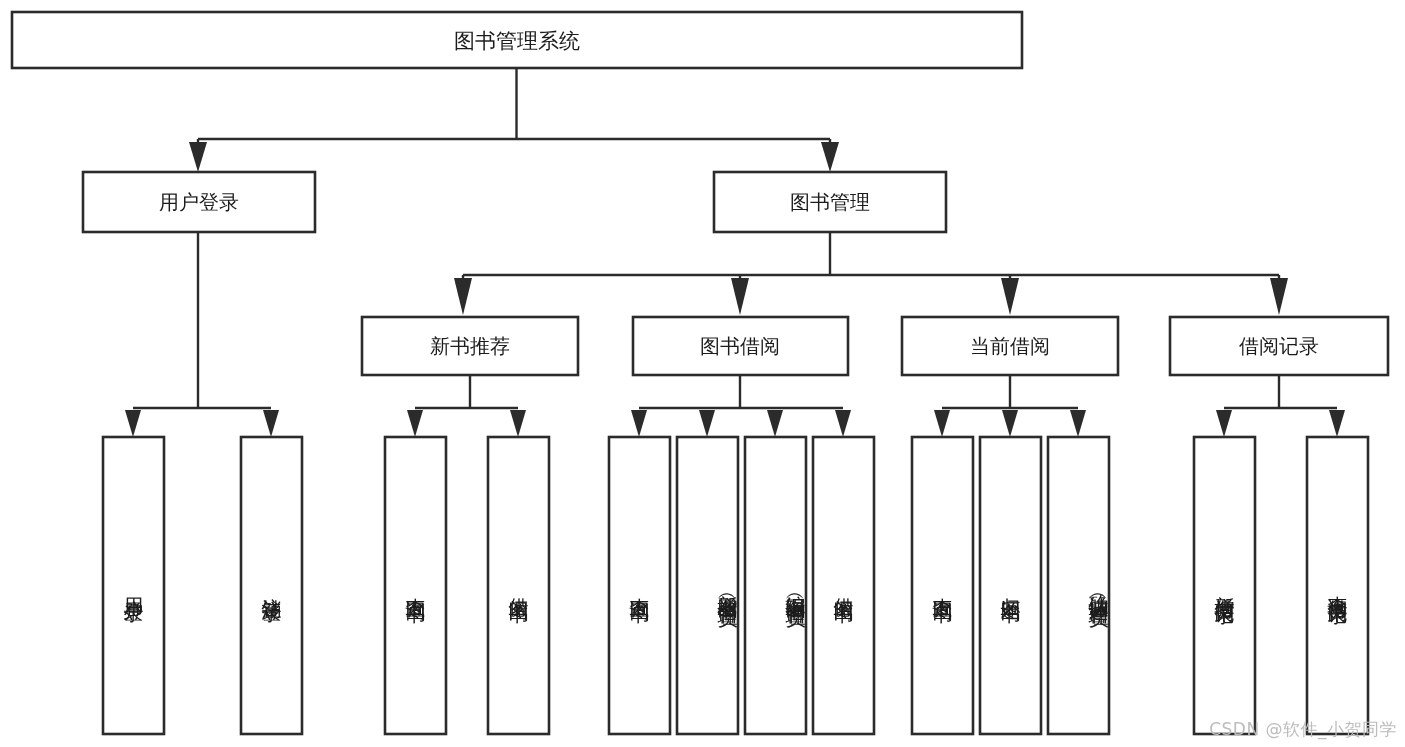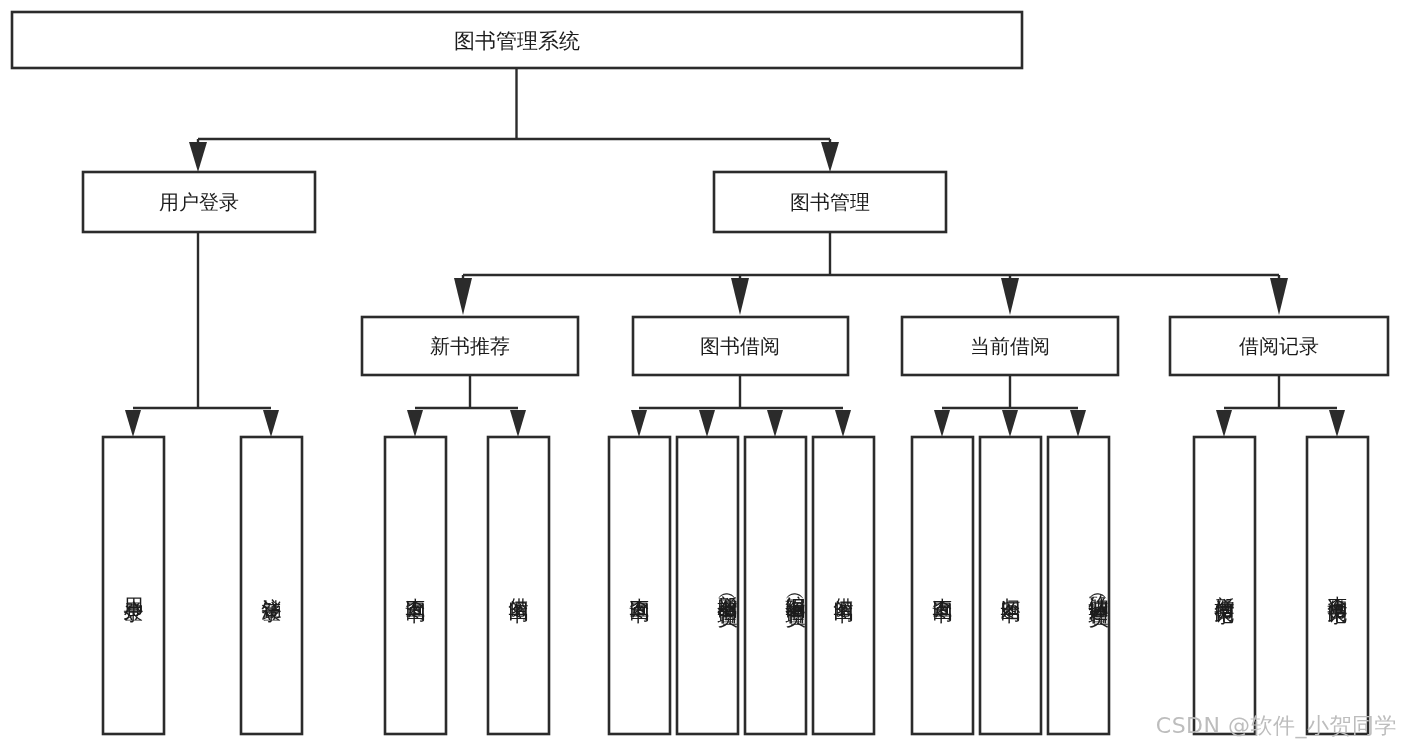--- a/index.html
+++ b/index.html
@@ -71,21 +71,21 @@
     pointer-events: none;
   }
   .vlabel.mid {
     align-items: center;
   }
   .watermark {
     position: absolute;
     right: 8px;
     bottom: 6px;
     font-family: "DejaVu Sans", "Liberation Sans", sans-serif;
-    font-size: 22px;
+    font-size: 17px;
     color: #bdbdbd;
     letter-spacing: 0.5px;
     white-space: nowrap;
     user-select: none;
   }
 </style>
 </head>
 <body>
 
 <div id="diagram-root">

